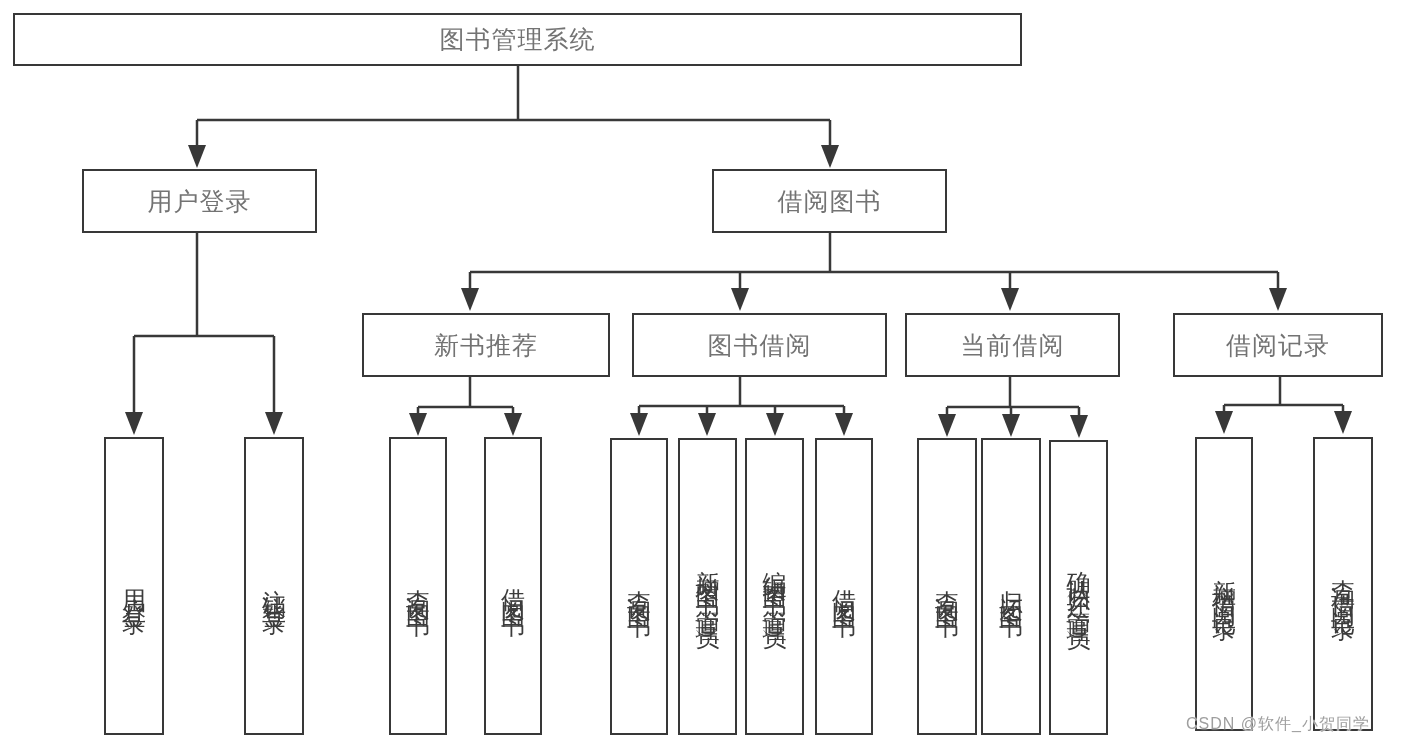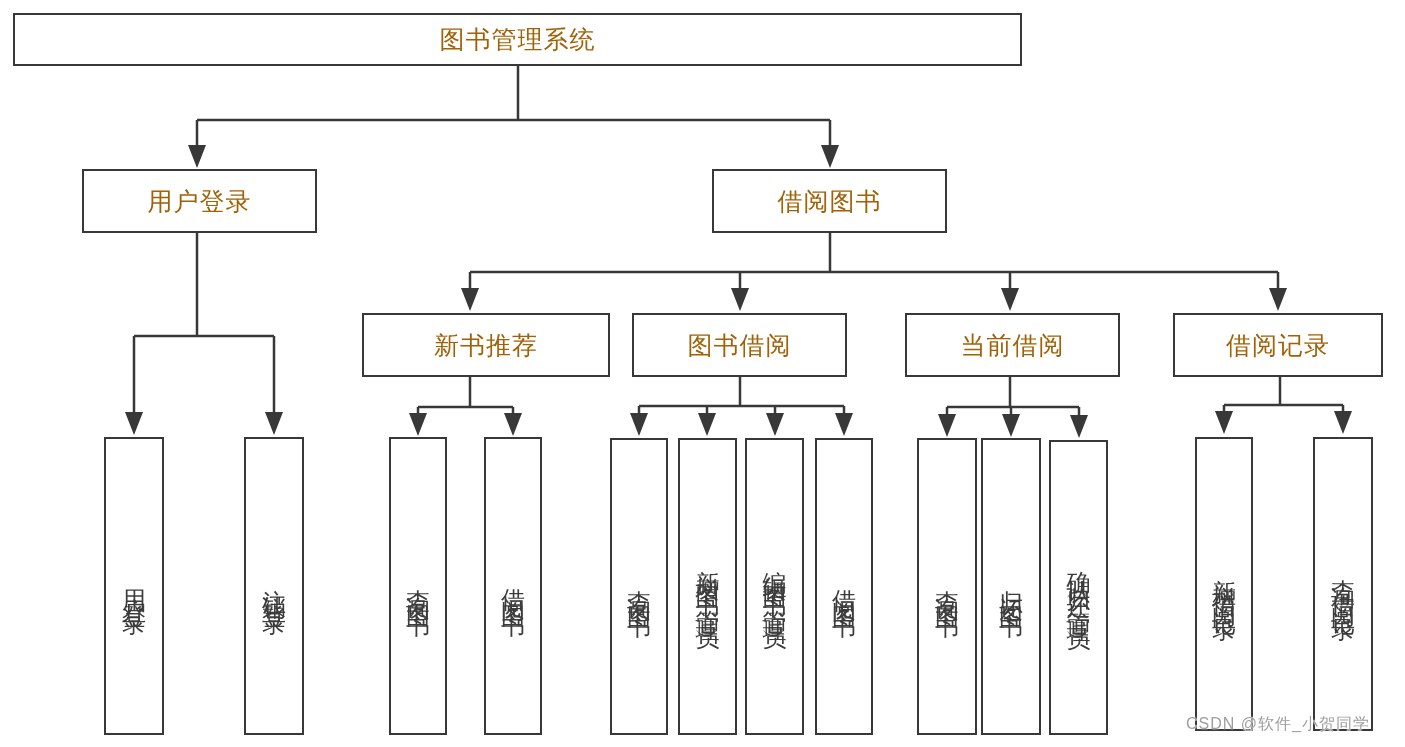--- a/index.html
+++ b/index.html
@@ -26,21 +26,21 @@
     box-sizing: border-box;
     border: 2.5px solid #383838;
     background: #ffffff;
     display: flex;
     align-items: center;
     justify-content: center;
     z-index: 2;
   }
   .node .hlabel {
     font-size: 25px;
-    color: #a16207;
+    color: #737373;
     letter-spacing: 1px;
     white-space: nowrap;
   }
   .node .vlabel {
     writing-mode: vertical-rl;
     font-size: 24px;
     color: #3c3c3c;
     letter-spacing: 8px;
     line-height: 1;
     white-space: nowrap;
@@ -133,21 +133,21 @@
   <div class="node" style="left:82px; top:169px; width:235px; height:64px;">
     <span class="hlabel">用户登录</span>
   </div>
   <div class="node" style="left:712px; top:169px; width:235px; height:64px;">
     <span class="hlabel">借阅图书</span>
   </div>
 
   <div class="node" style="left:362px; top:313px; width:248px; height:64px;">
     <span class="hlabel">新书推荐</span>
   </div>
-  <div class="node" style="left:632px; top:313px; width:215px; height:64px;">
+  <div class="node" style="left:632px; top:313px; width:255px; height:64px;">
     <span class="hlabel">图书借阅</span>
   </div>
   <div class="node" style="left:905px; top:313px; width:215px; height:64px;">
     <span class="hlabel">当前借阅</span>
   </div>
   <div class="node" style="left:1173px; top:313px; width:210px; height:64px;">
     <span class="hlabel">借阅记录</span>
   </div>
 
   <div class="node" style="left:104px; top:437px; width:60px; height:298px;">

